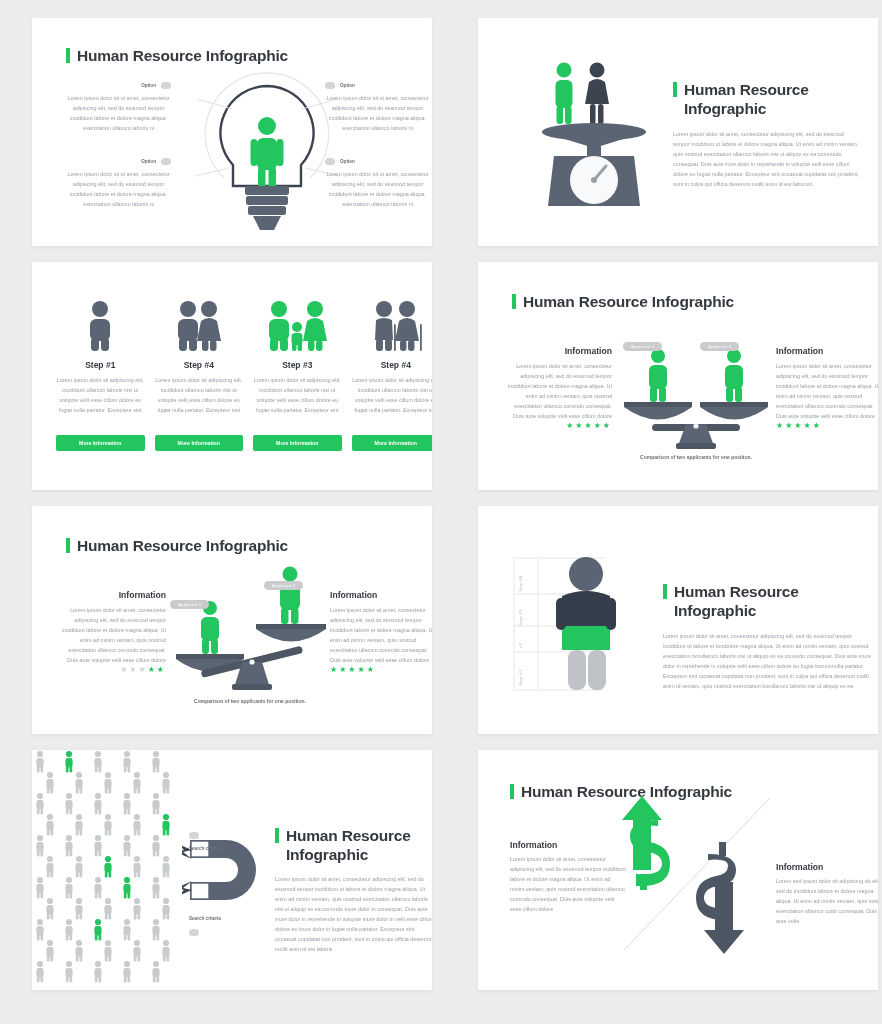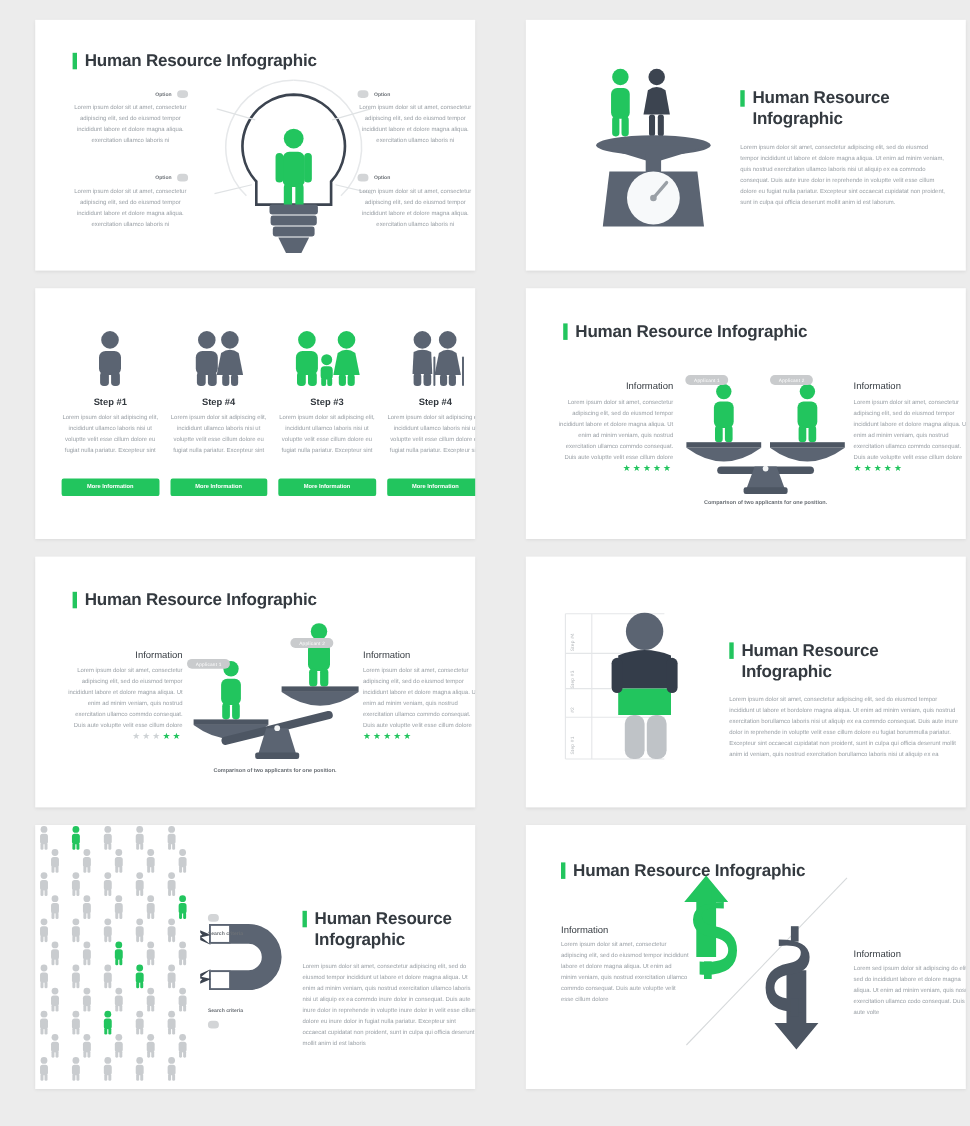--- a/index.html
+++ b/index.html
@@ -31,21 +31,21 @@
     letter-spacing:-0.2px;line-height:1.25;
     display:flex;align-items:flex-start;gap:7px;
   }
   .title .bar{
     display:block;width:4px;height:15px;background:#22c55e;flex:none;margin-top:2px;border-radius:0;
   }
   .title .t{display:block;}
   .body-text{
     font-size:5.4px;line-height:1.85;color:#9aa0a6;
   }
-  .sec-head{font-size:8.6px;font-weight:400;color:#343a40;}
+  .sec-head{font-size:8.6px;font-weight:700;color:#343a40;}
   .pill{
     display:inline-block;background:#c9cbcd;color:#ffffff;
     font-size:4.3px;border-radius:8px;padding:2.2px 8px;letter-spacing:.2px;
     white-space:nowrap;
   }
   .opt-label{font-size:4.6px;font-weight:700;color:#6b7076;}
   .circ{
     display:inline-block;width:10px;height:7px;border-radius:5px;background:#d3d5d7;
     vertical-align:middle;
   }

